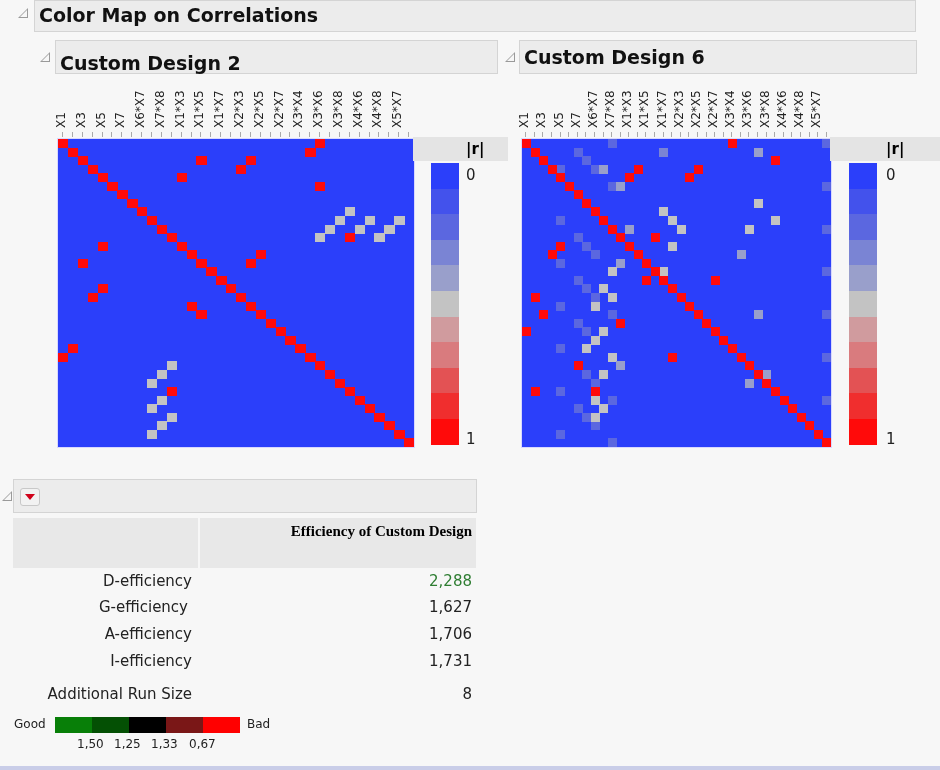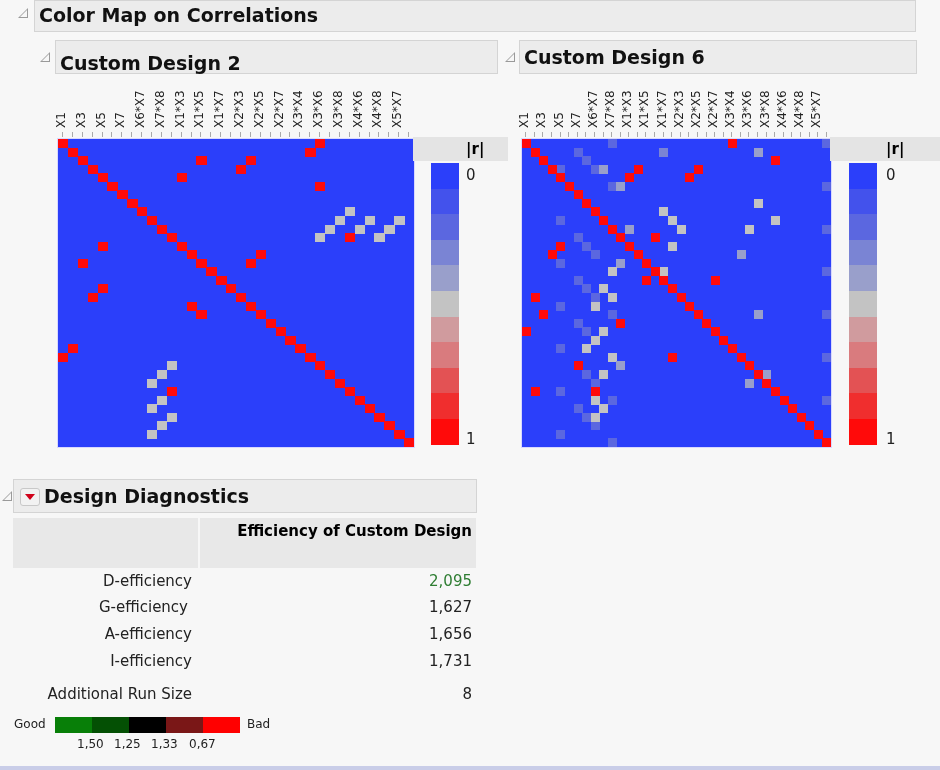--- a/index.html
+++ b/index.html
@@ -398,33 +398,32 @@
     <div class="legend-seg" style="background: rgb(227, 82, 84);"></div>
     <div class="legend-seg" style="background: rgb(240, 46, 46);"></div>
     <div class="legend-seg" style="background: rgb(255, 10, 10);"></div>
   </div>
 <span class="legend-num" style="left:886px;top:166px;">0</span>
 <span class="legend-num" style="left:886px;top:430px;">1</span>
 
 <div class="disclose" style="left:2px;top:491px;"></div>
 <div class="outline" style="left:13px;top:479px;width:462px;height:32px;">
   <span class="redtri" style="left:6px;top:8px;"></span>
-  <span class="title" style="left:30px;top:5px;">Design Diagnostics</span>
 </div>
 <div class="tbl-head" style="left:13px;top:518px;width:185px;height:50px;"></div>
 <div class="tbl-head" style="left:200px;top:518px;width:276px;height:50px;">
-  <div class="tbl-headtxt" style="right:4px;top:1px;">Efficiency of Custom Design</div>
+  <div class="tbl-headtxt" style="right:4px;top:1px;font-family:Liberation Serif, serif;">Efficiency of Custom Design</div>
 </div>
 
 <div class="rowlabel" style="left:12px;top:572px;">D-efficiency</div>
-<div class="rowval" id="dval0" style="left: 352px; top: 572px; color: rgb(46, 125, 50);">2,095</div>
+<div class="rowval" id="dval0" style="left: 352px; top: 572px; color: rgb(46, 125, 50);">2,288</div>
 <div class="rowlabel" style="left:8px;top:598px;">G-efficiency</div>
 <div class="rowval" id="dval1" style="left: 352px; top: 598px; color: rgb(34, 34, 34);">1,627</div>
 <div class="rowlabel" style="left:12px;top:625px;">A-efficiency</div>
-<div class="rowval" id="dval2" style="left: 352px; top: 625px; color: rgb(34, 34, 34);">1,656</div>
+<div class="rowval" id="dval2" style="left: 352px; top: 625px; color: rgb(34, 34, 34);">1,706</div>
 <div class="rowlabel" style="left:12px;top:652px;">I-efficiency</div>
 <div class="rowval" id="dval3" style="left: 352px; top: 652px; color: rgb(34, 34, 34);">1,731</div>
 
 <div class="rowlabel" style="left:12px;top:685px;">Additional Run Size</div>
 <div class="rowval" style="left:352px;top:685px;">8</div>
 
 <span class="scale-lbl" style="left:14px;top:717px;">Good</span>
 <div class="scale" id="scale" style="left:55px;top:717px;">
     <div style="background: rgb(8, 127, 8);"></div>
     <div style="background: rgb(4, 80, 4);"></div>

